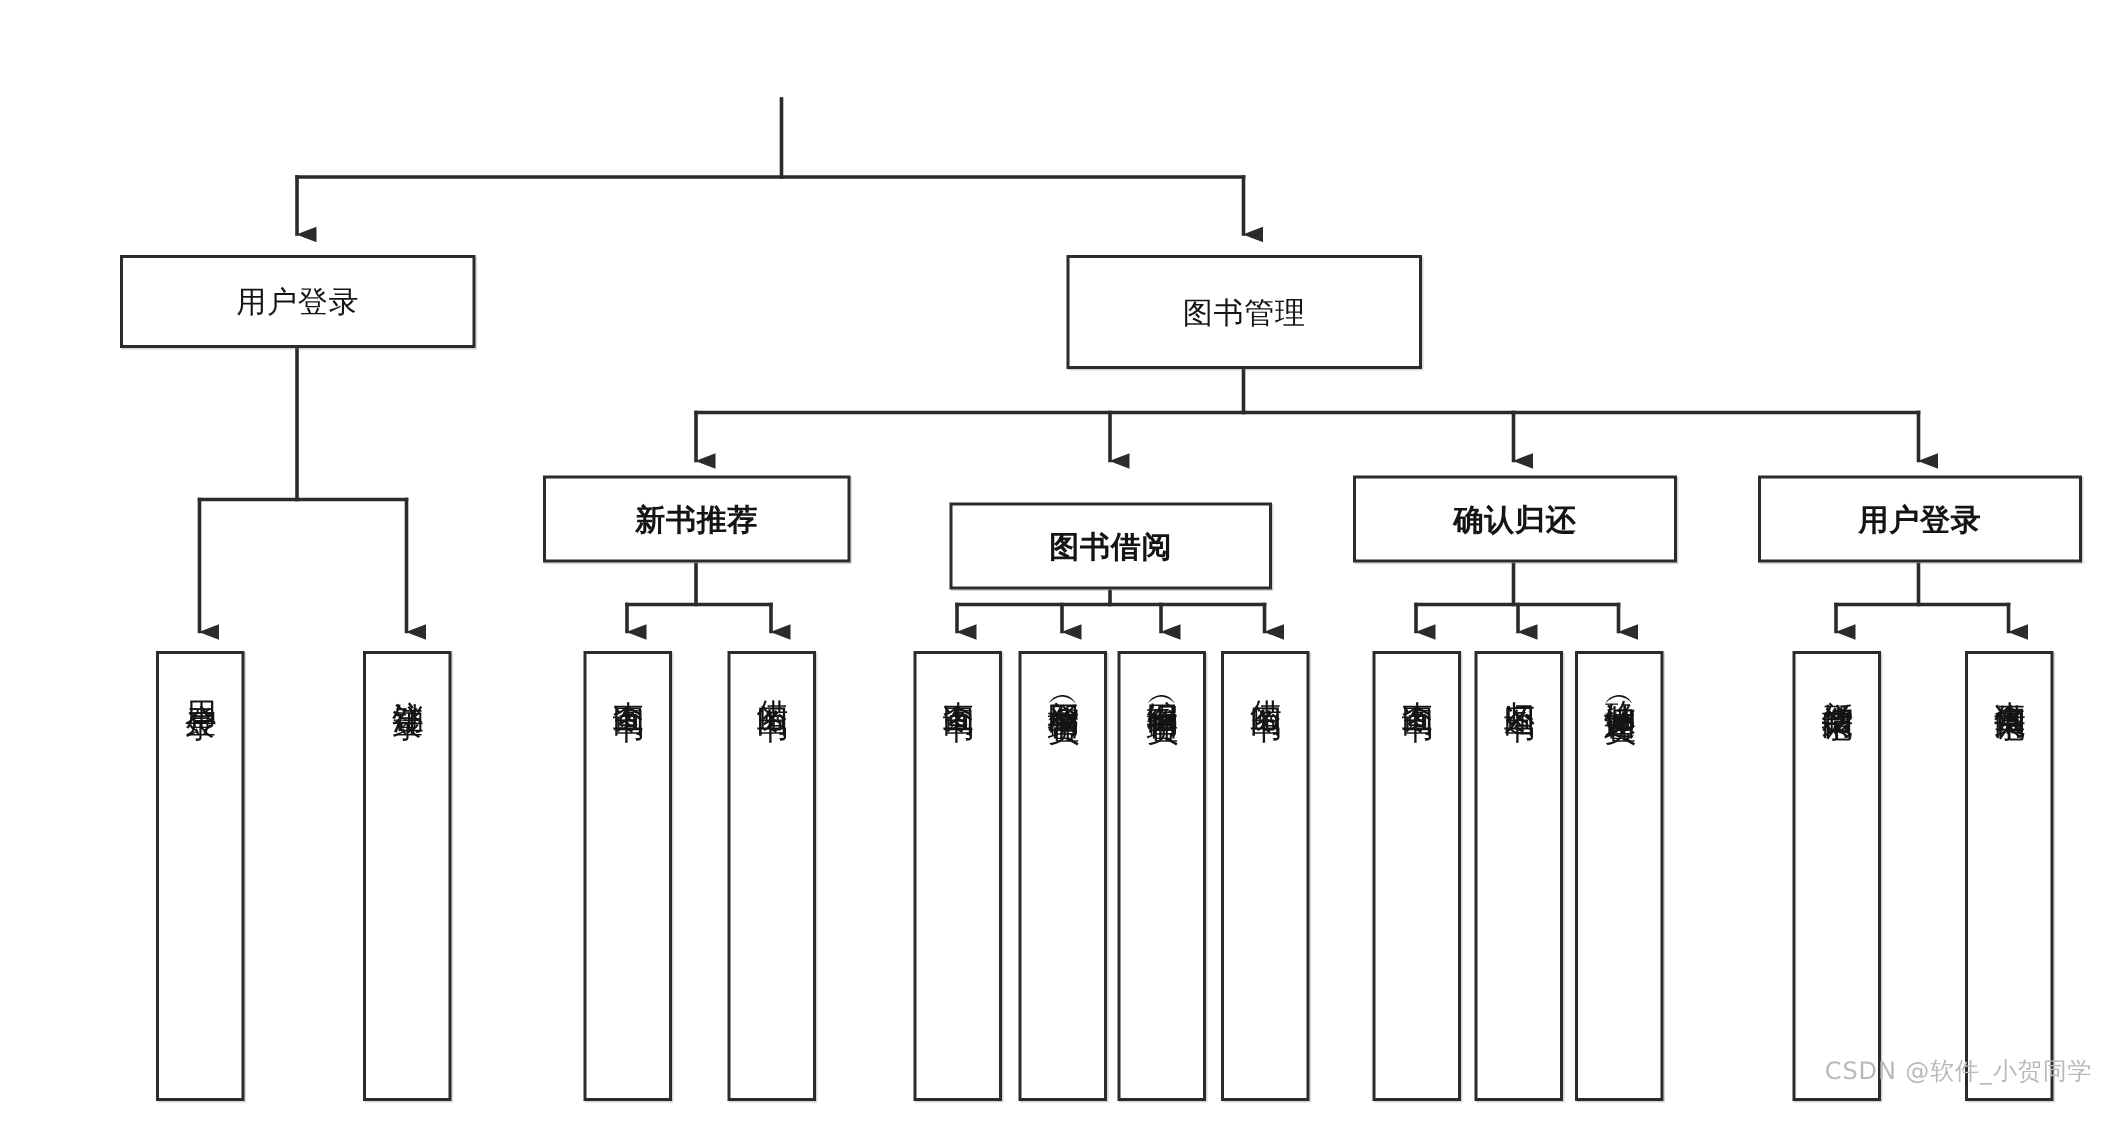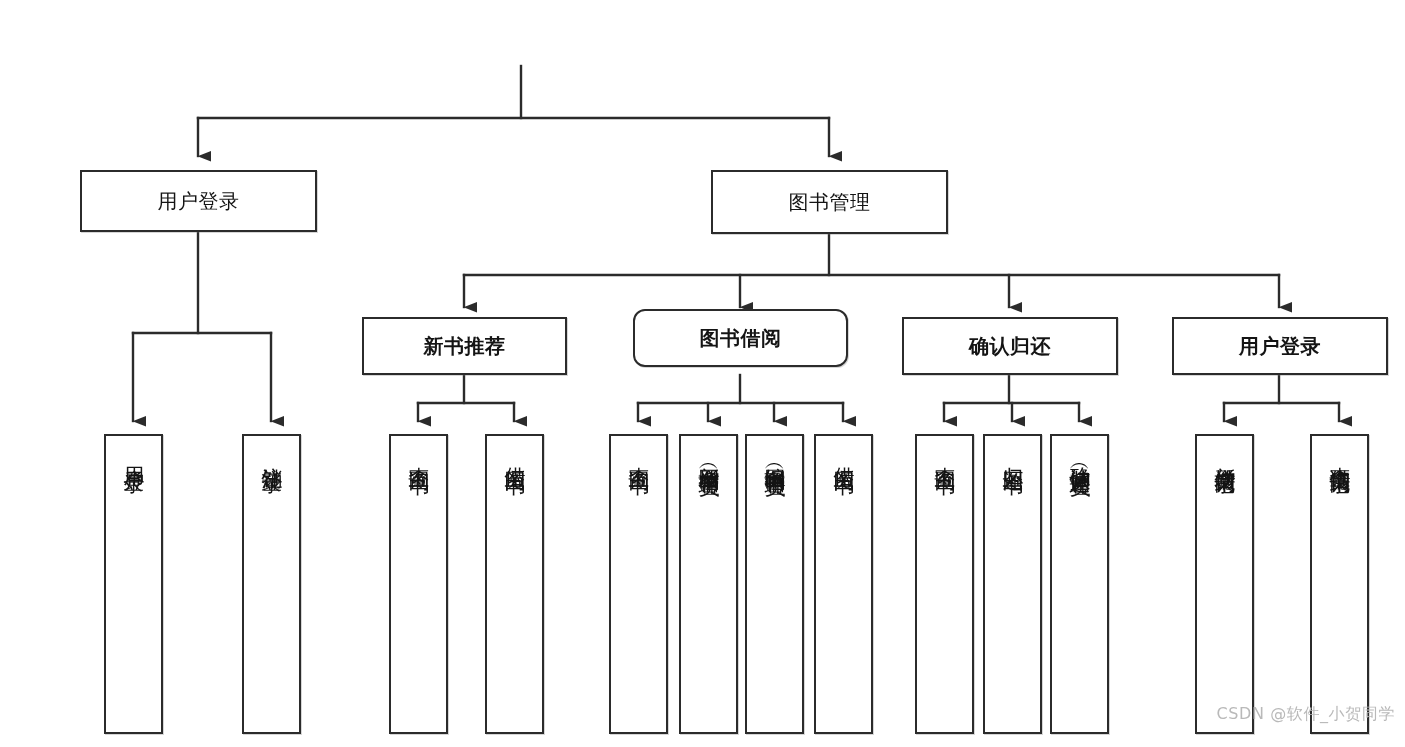--- a/index.html
+++ b/index.html
@@ -117,28 +117,28 @@
       <path d="M1224,403 L1339,403"></path>
       <path d="M1224,403 L1224,421" marker-end="url(#arrow)"></path>
       <path d="M1339,403 L1339,421" marker-end="url(#arrow)"></path>
     </g>
   </svg>
 
 
   <div class="node lvl2" style="left:80px;top:170px;width:237px;height:62px;">
     <span class="label">用户登录</span>
   </div>
-  <div class="node lvl2" style="left:711px;top:170px;width:237px;height:64px;justify-content:center;">
+  <div class="node lvl2" style="left:711px;top:170px;width:237px;height:76px;justify-content:center;">
     <span class="label">图书管理</span>
   </div>
 
   <div class="node lvl3" style="left:362px;top:317px;width:205px;height:58px;">
     <span class="label">新书推荐</span>
   </div>
-  <div class="node lvl3" style="left:633px;top:309px;width:215px;height:58px;border-radius:12px;">
+  <div class="node lvl3" style="left:633px;top:335px;width:215px;height:58px;">
     <span class="label">图书借阅</span>
   </div>
   <div class="node lvl3" style="left:902px;top:317px;width:216px;height:58px;">
     <span class="label">确认归还</span>
   </div>
   <div class="node lvl3" style="left:1172px;top:317px;width:216px;height:58px;">
     <span class="label">用户登录</span>
   </div>
 
   <div class="node leaf" style="left:104px;top:434px;width:59px;height:300px;">

